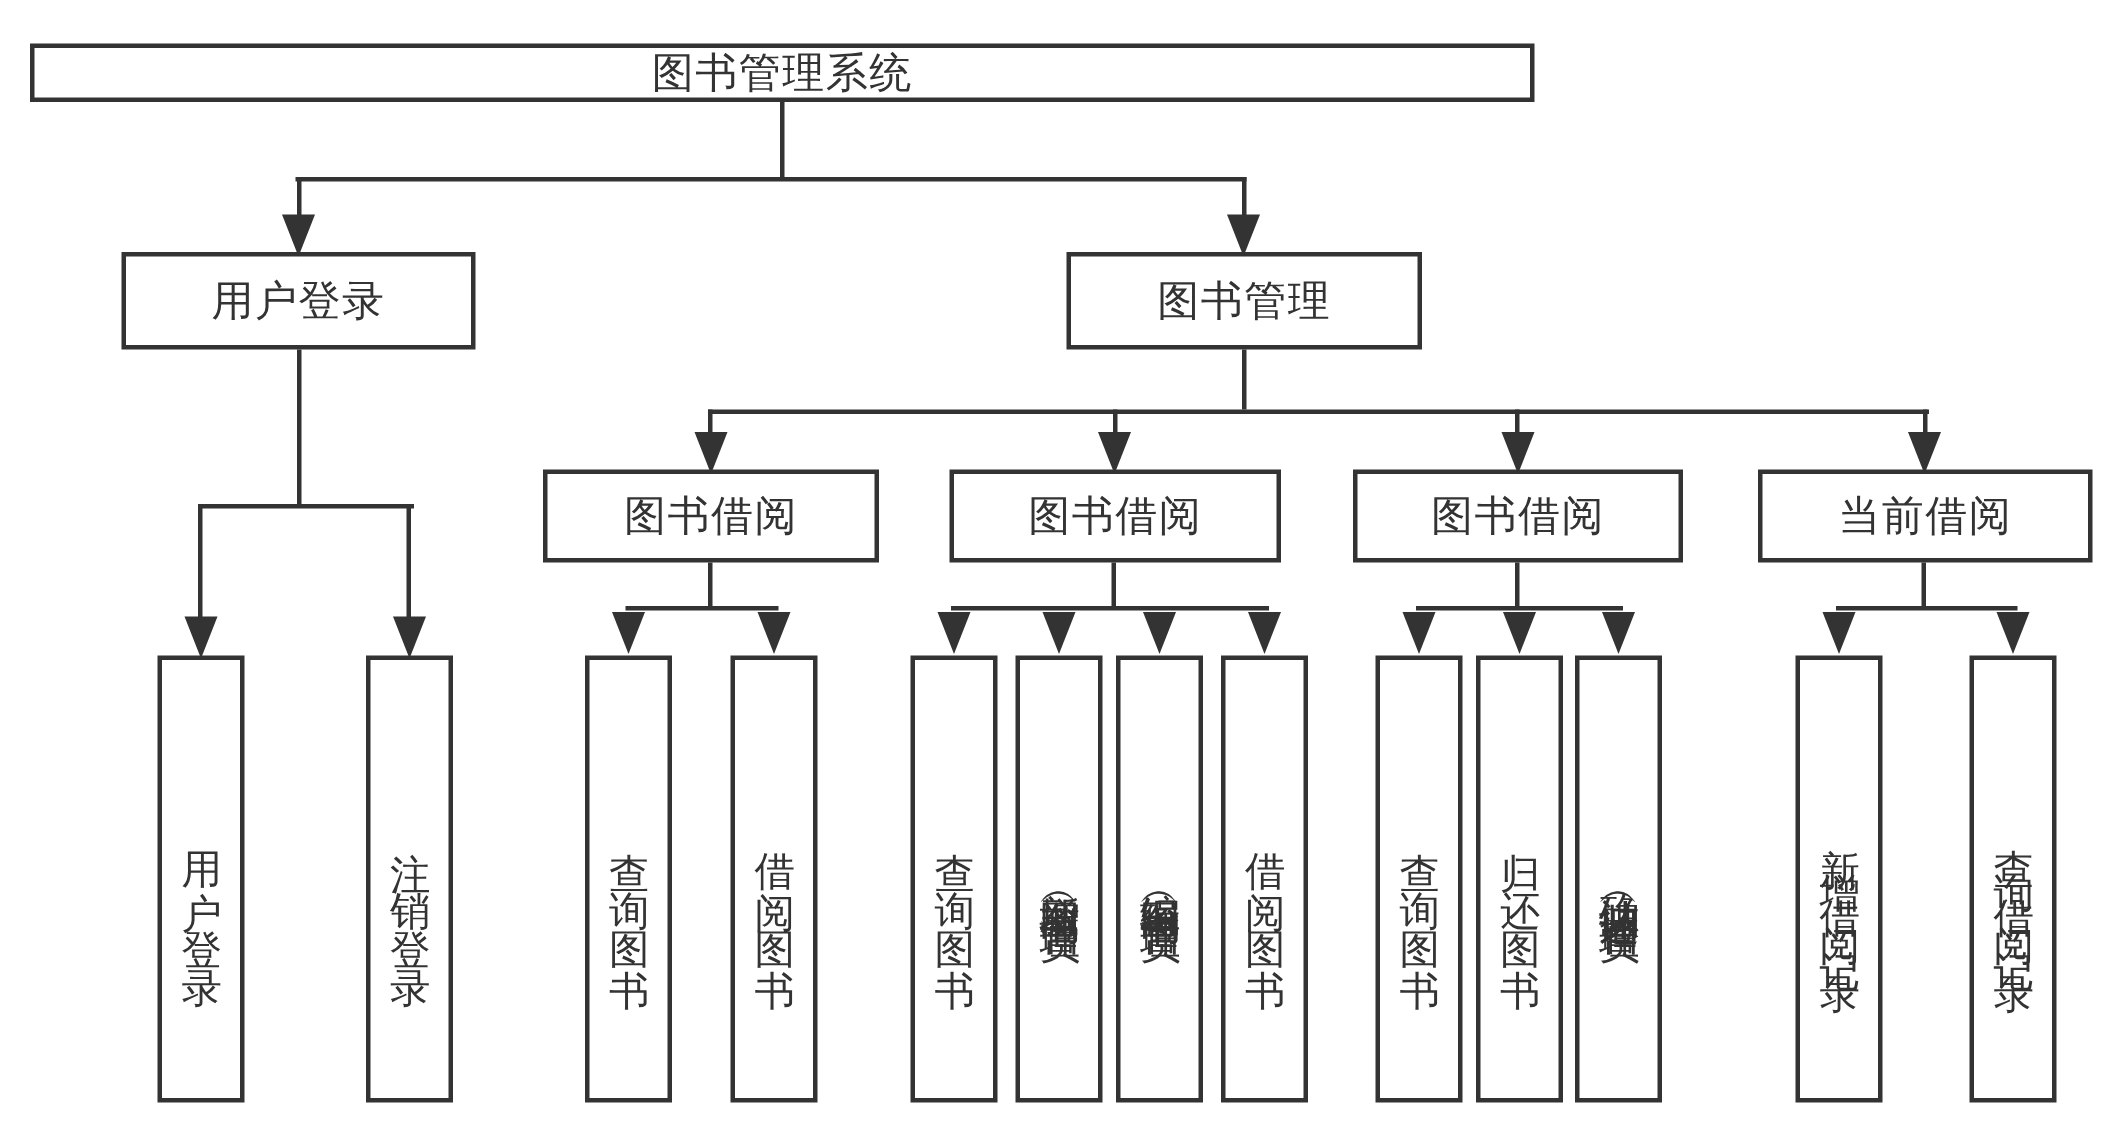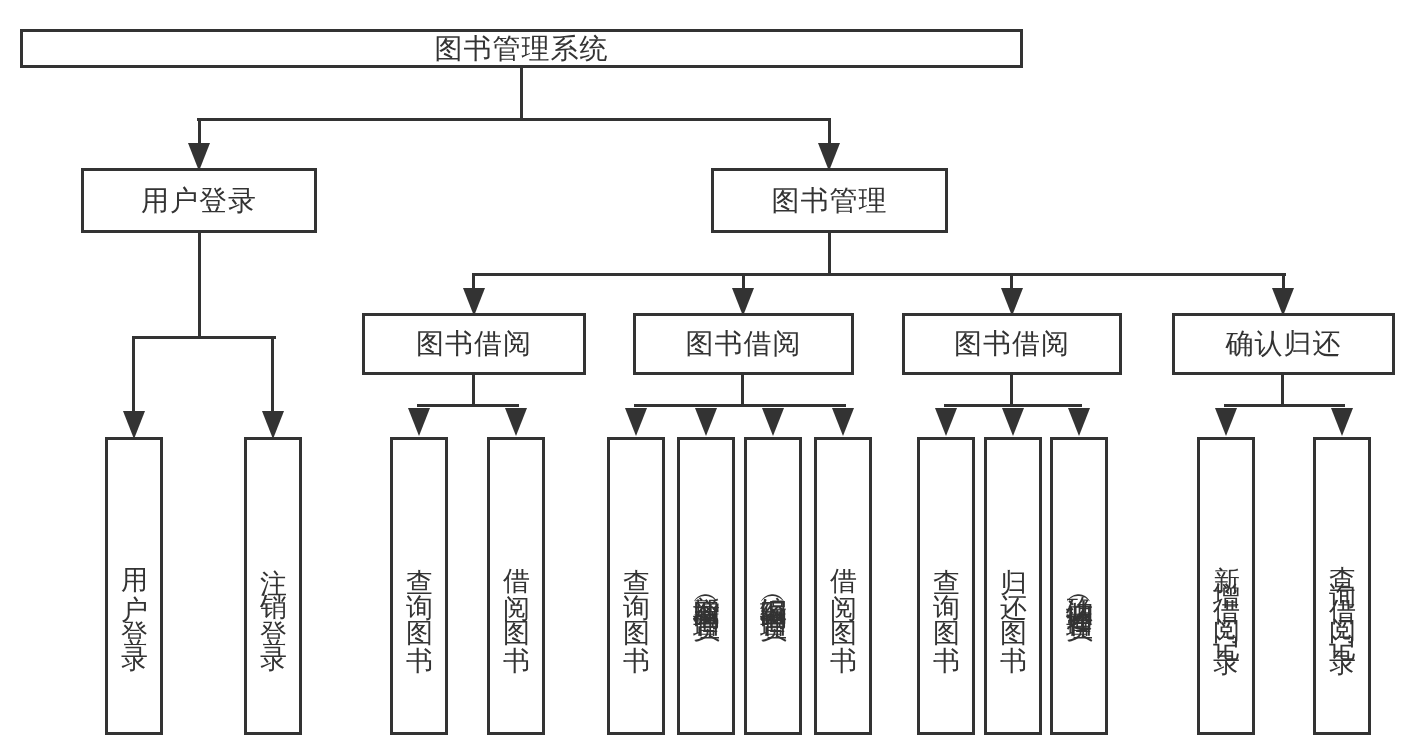--- a/index.html
+++ b/index.html
@@ -75,21 +75,21 @@
   <div class="box hbox" style="left:362px;top:313px;width:224px;height:62px;">
     <span class="lbl">图书借阅</span>
   </div>
   <div class="box hbox" style="left:633px;top:313px;width:221px;height:62px;">
     <span class="lbl">图书借阅</span>
   </div>
   <div class="box hbox" style="left:902px;top:313px;width:220px;height:62px;">
     <span class="lbl">图书借阅</span>
   </div>
   <div class="box hbox" style="left:1172px;top:313px;width:223px;height:62px;">
-    <span class="lbl">确认归还</span>
+    <span class="lbl">当前借阅</span>
   </div>
 
   <div class="box vbox sp4" style="left:105px;top:437px;height:298px;">
     <span class="lbl">用户登录</span>
   </div>
   <div class="box vbox sp4" style="left:244px;top:437px;height:298px;">
     <span class="lbl">注销登录</span>
   </div>
 
   <div class="box vbox sp4" style="left:390px;top:437px;height:298px;">

